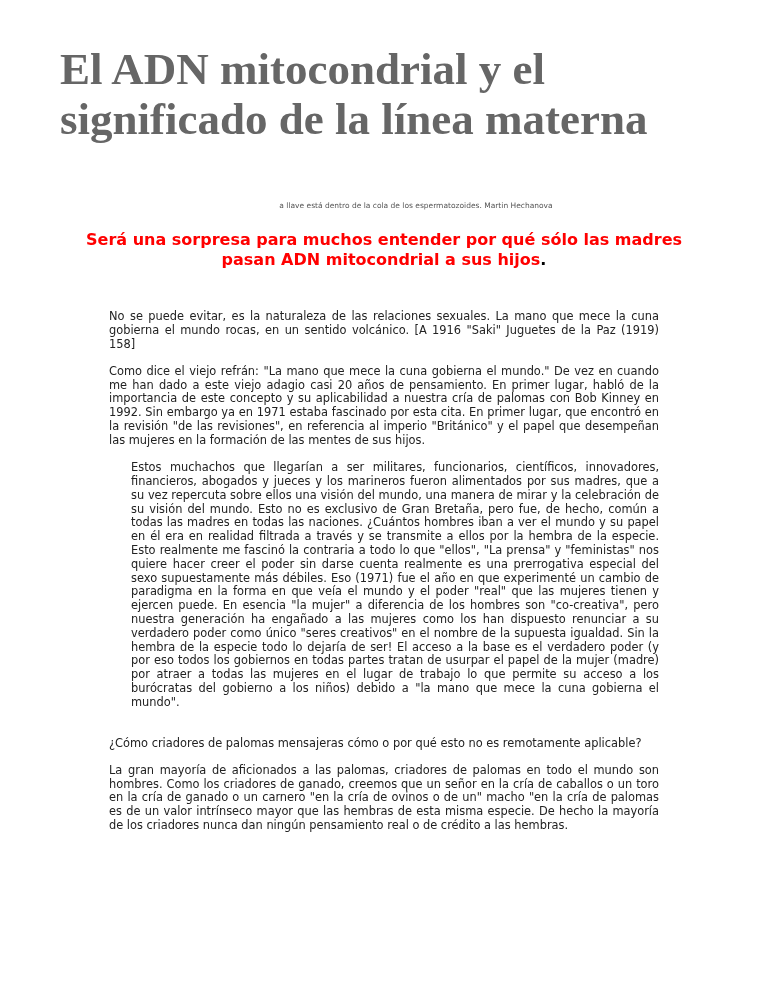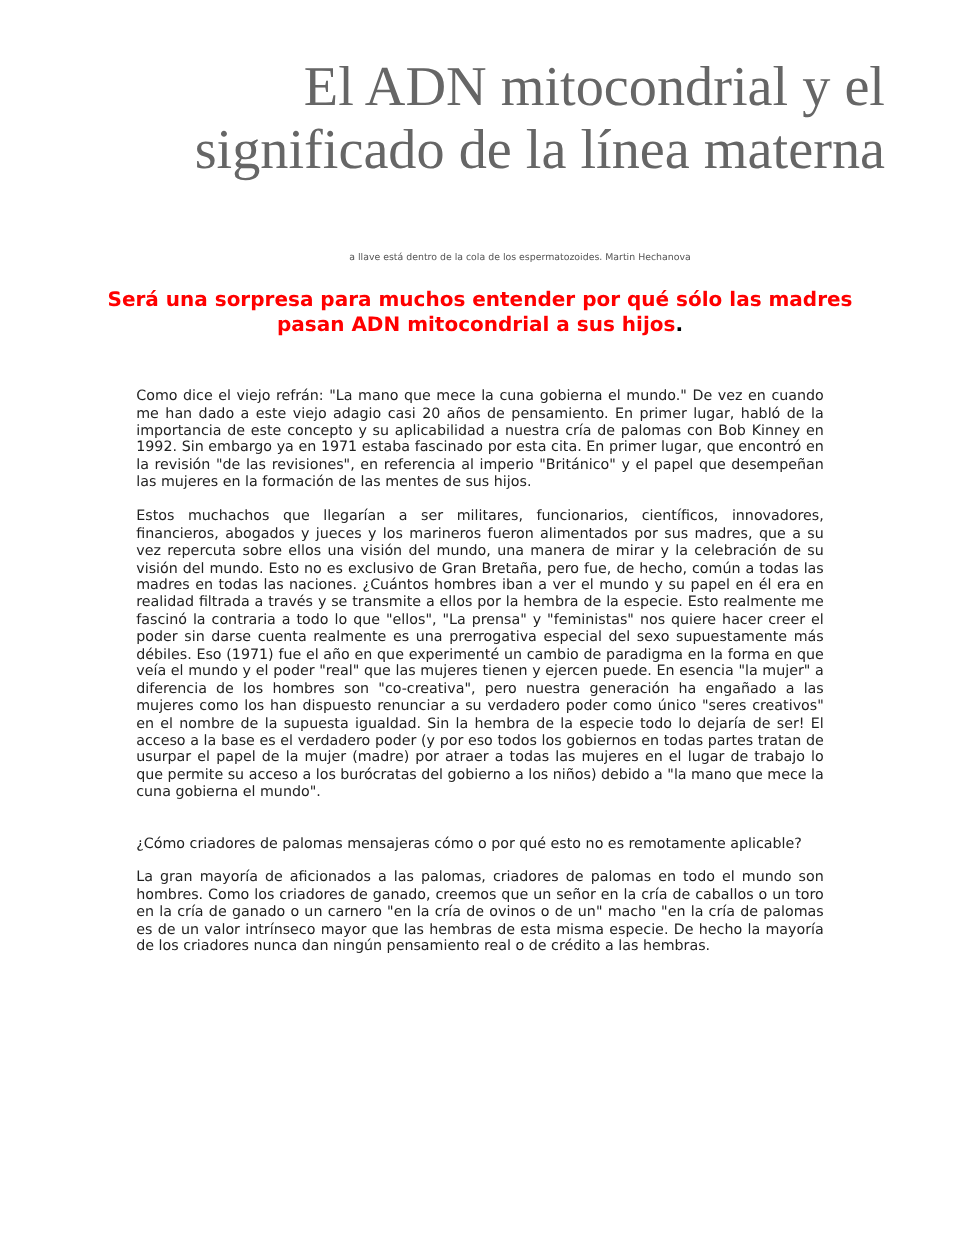--- a/index.html
+++ b/index.html
@@ -17,23 +17,23 @@
       position: absolute;
       left: 0;
       top: 0;
       width: 768px;
     }
     .title {
       position: absolute;
       left: 60px;
       top: 44px;
       width: 648px;
-      text-align: right;
+      text-align: left;
       font-family: "Liberation Serif", "DejaVu Serif", serif;
-      font-weight: normal;
+      font-weight: bold;
       font-size: 45px;
       line-height: 50px;
       color: #666666;
       margin: 0;
     }
     .subtitle {
       position: absolute;
       left: 0;
       top: 200px;
       width: 768px;
@@ -70,33 +70,35 @@
       font-size: 11.4px;
       line-height: 13.8px;
       color: #222222;
       text-align: justify;
     }
     .body p {
       margin: 0 0 13.5px 0;
     }
     .body p.gap-after {
       margin-bottom: 27px;
+      margin-left: 22px;
     }
   </style>
 </head>
 <body>
 
 <div class="page">
 
   <h1 class="title">El ADN mitocondrial y el significado de la línea materna</h1>
 
   <p class="subtitle">a llave está dentro de la cola de los espermatozoides. Martin Hechanova</p>
 
   <h2 class="lead"><span>Será una sorpresa para muchos entender por qué sólo las madres pasan ADN mitocondrial a sus hijos</span><span class="dot">.</span></h2>
 
   <div class="body">
+    <p>No se puede evitar, es la naturaleza de las relaciones sexuales. La mano que mece la cuna gobierna el mundo rocas, en un sentido volcánico. [A 1916 "Saki" Juguetes de la Paz (1919) 158]</p>
     <p>Como dice el viejo refrán: "La mano que mece la cuna gobierna el mundo." De vez en cuando me han dado a este viejo adagio casi 20 años de pensamiento. En primer lugar, habló de la importancia de este concepto y su aplicabilidad a nuestra cría de palomas con Bob Kinney en 1992. Sin embargo ya en 1971 estaba fascinado por esta cita. En primer lugar, que encontró en la revisión "de las revisiones", en referencia al imperio "Británico" y el papel que desempeñan las mujeres en la formación de las mentes de sus hijos.</p>
     <p class="gap-after">Estos muchachos que llegarían a ser militares, funcionarios, científicos, innovadores, financieros, abogados y jueces y los marineros fueron alimentados por sus madres, que a su vez repercuta sobre ellos una visión del mundo, una manera de mirar y la celebración de su visión del mundo. Esto no es exclusivo de Gran Bretaña, pero fue, de hecho, común a todas las madres en todas las naciones. ¿Cuántos hombres iban a ver el mundo y su papel en él era en realidad filtrada a través y se transmite a ellos por la hembra de la especie. Esto realmente me fascinó la contraria a todo lo que "ellos", "La prensa" y "feministas" nos quiere hacer creer el poder sin darse cuenta realmente es una prerrogativa especial del sexo supuestamente más débiles. Eso (1971) fue el año en que experimenté un cambio de paradigma en la forma en que veía el mundo y el poder "real" que las mujeres tienen y ejercen puede. En esencia "la mujer" a diferencia de los hombres son "co-creativa", pero nuestra generación ha engañado a las mujeres como los han dispuesto renunciar a su verdadero poder como único "seres creativos" en el nombre de la supuesta igualdad. Sin la hembra de la especie todo lo dejaría de ser! El acceso a la base es el verdadero poder (y por eso todos los gobiernos en todas partes tratan de usurpar el papel de la mujer (madre) por atraer a todas las mujeres en el lugar de trabajo lo que permite su acceso a los burócratas del gobierno a los niños) debido a "la mano que mece la cuna gobierna el mundo".</p>
     <p>¿Cómo criadores de palomas mensajeras cómo o por qué esto no es remotamente aplicable?</p>
     <p>La gran mayoría de aficionados a las palomas, criadores de palomas en todo el mundo son hombres. Como los criadores de ganado, creemos que un señor en la cría de caballos o un toro en la cría de ganado o un carnero "en la cría de ovinos o de un" macho "en la cría de palomas es de un valor intrínseco mayor que las hembras de esta misma especie. De hecho la mayoría de los criadores nunca dan ningún pensamiento real o de crédito a las hembras.</p>
   </div>
 
 </div>
 
 </body></html>

